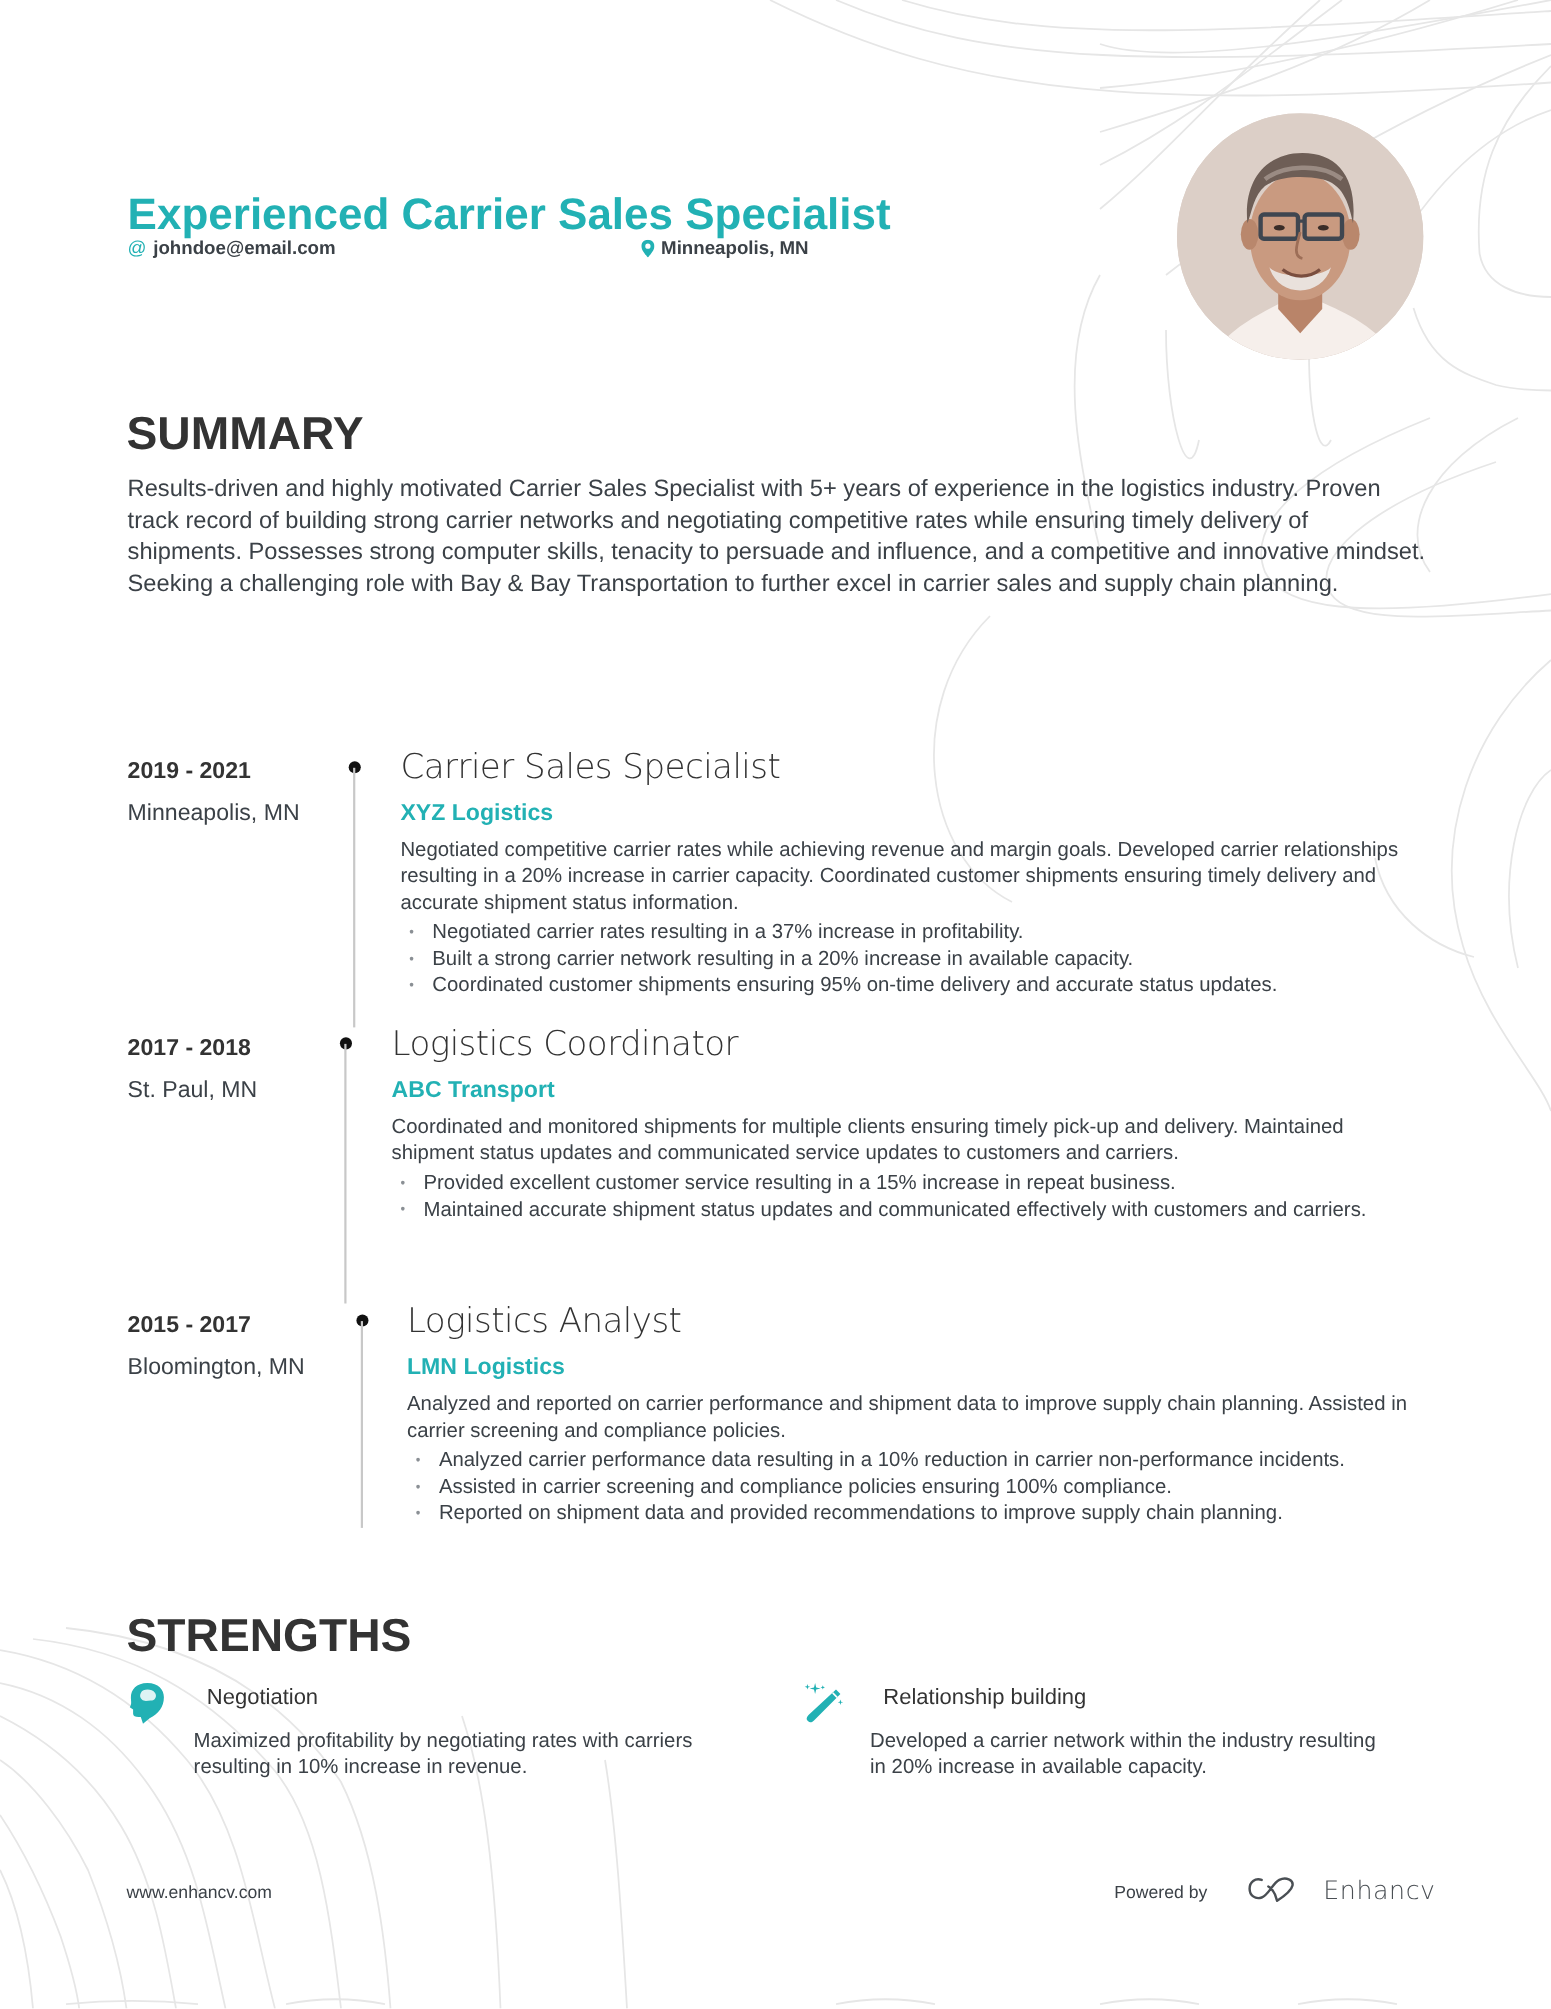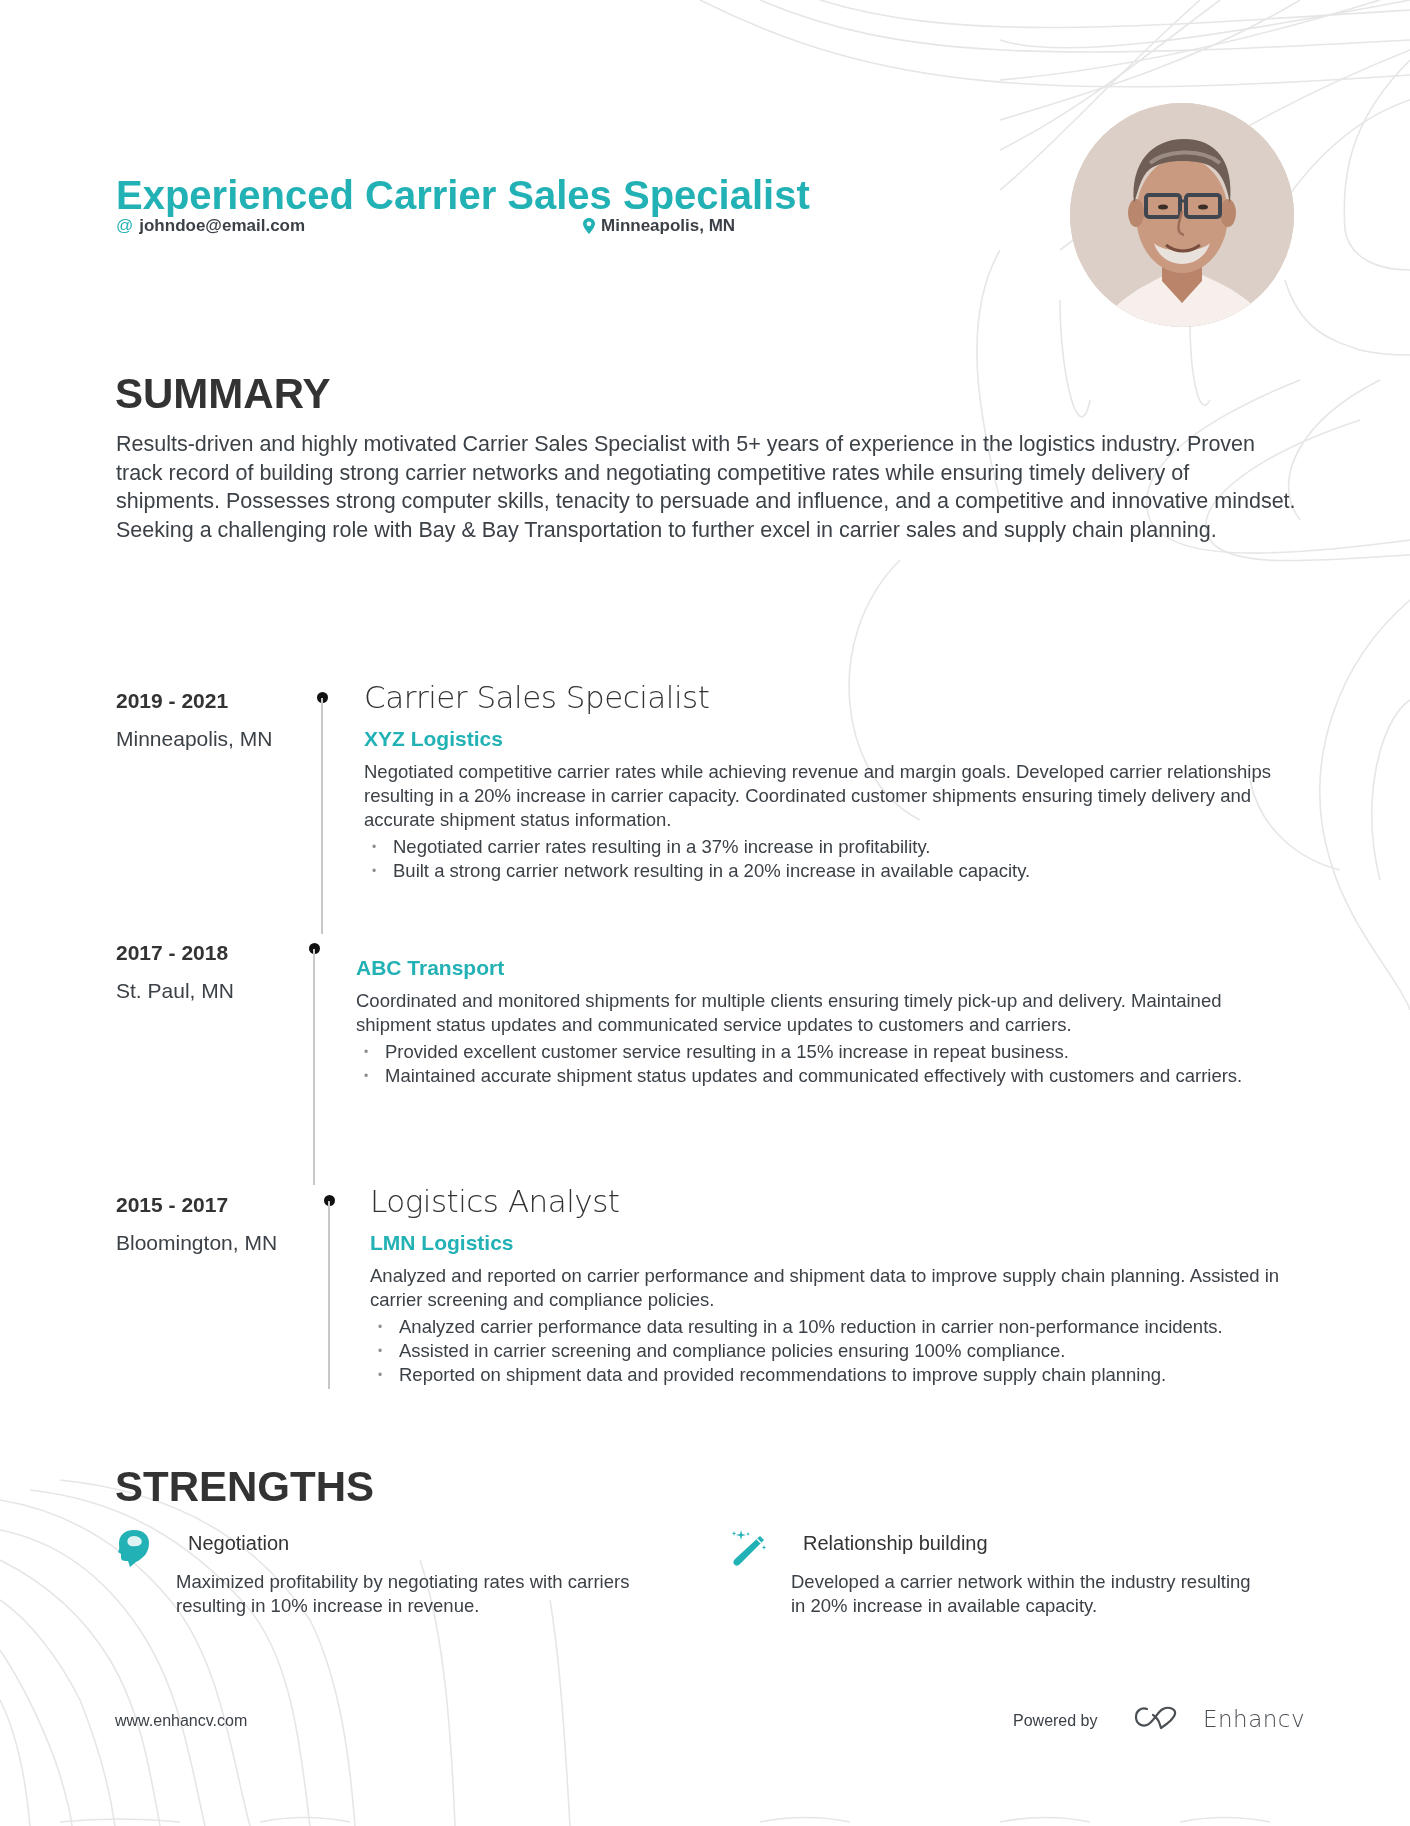--- a/index.html
+++ b/index.html
@@ -154,30 +154,32 @@
     <div class="exp-loc">Minneapolis, MN</div>
     <div class="tl-dot" style="left:317px; top:2px;"></div>
     <div class="tl-line" style="left:321px; top:8px; height:236px;"></div>
     <div class="exp-body" style="left:364px; width:920px;">
       <div class="exp-role">Carrier Sales Specialist</div>
       <div class="exp-company">XYZ Logistics</div>
       <p class="exp-desc">Negotiated competitive carrier rates while achieving revenue and margin goals. Developed carrier relationships resulting in a 20% increase in carrier capacity. Coordinated customer shipments ensuring timely delivery and accurate shipment status information.</p>
       <ul class="exp-bullets">
         <li>Negotiated carrier rates resulting in a 37% increase in profitability.</li>
         <li>Built a strong carrier network resulting in a 20% increase in available capacity.</li>
+        <li>Coordinated customer shipments ensuring 95% on-time delivery and accurate status updates.</li>
       </ul>
     </div>
   </div>
 
   <div class="exp" style="top:942px;">
     <div class="exp-date">2017 - 2018</div>
     <div class="exp-loc">St. Paul, MN</div>
     <div class="tl-dot" style="left:309px; top:1px;"></div>
     <div class="tl-line" style="left:313px; top:7px; height:236px;"></div>
     <div class="exp-body" style="left:356px; width:930px;">
+      <div class="exp-role">Logistics Coordinator</div>
       <div class="exp-company">ABC Transport</div>
       <p class="exp-desc">Coordinated and monitored shipments for multiple clients ensuring timely pick-up and delivery. Maintained shipment status updates and communicated service updates to customers and carriers.</p>
       <ul class="exp-bullets">
         <li>Provided excellent customer service resulting in a 15% increase in repeat business.</li>
         <li>Maintained accurate shipment status updates and communicated effectively with customers and carriers.</li>
       </ul>
     </div>
   </div>
 
   <div class="exp" style="top:1194px;">

